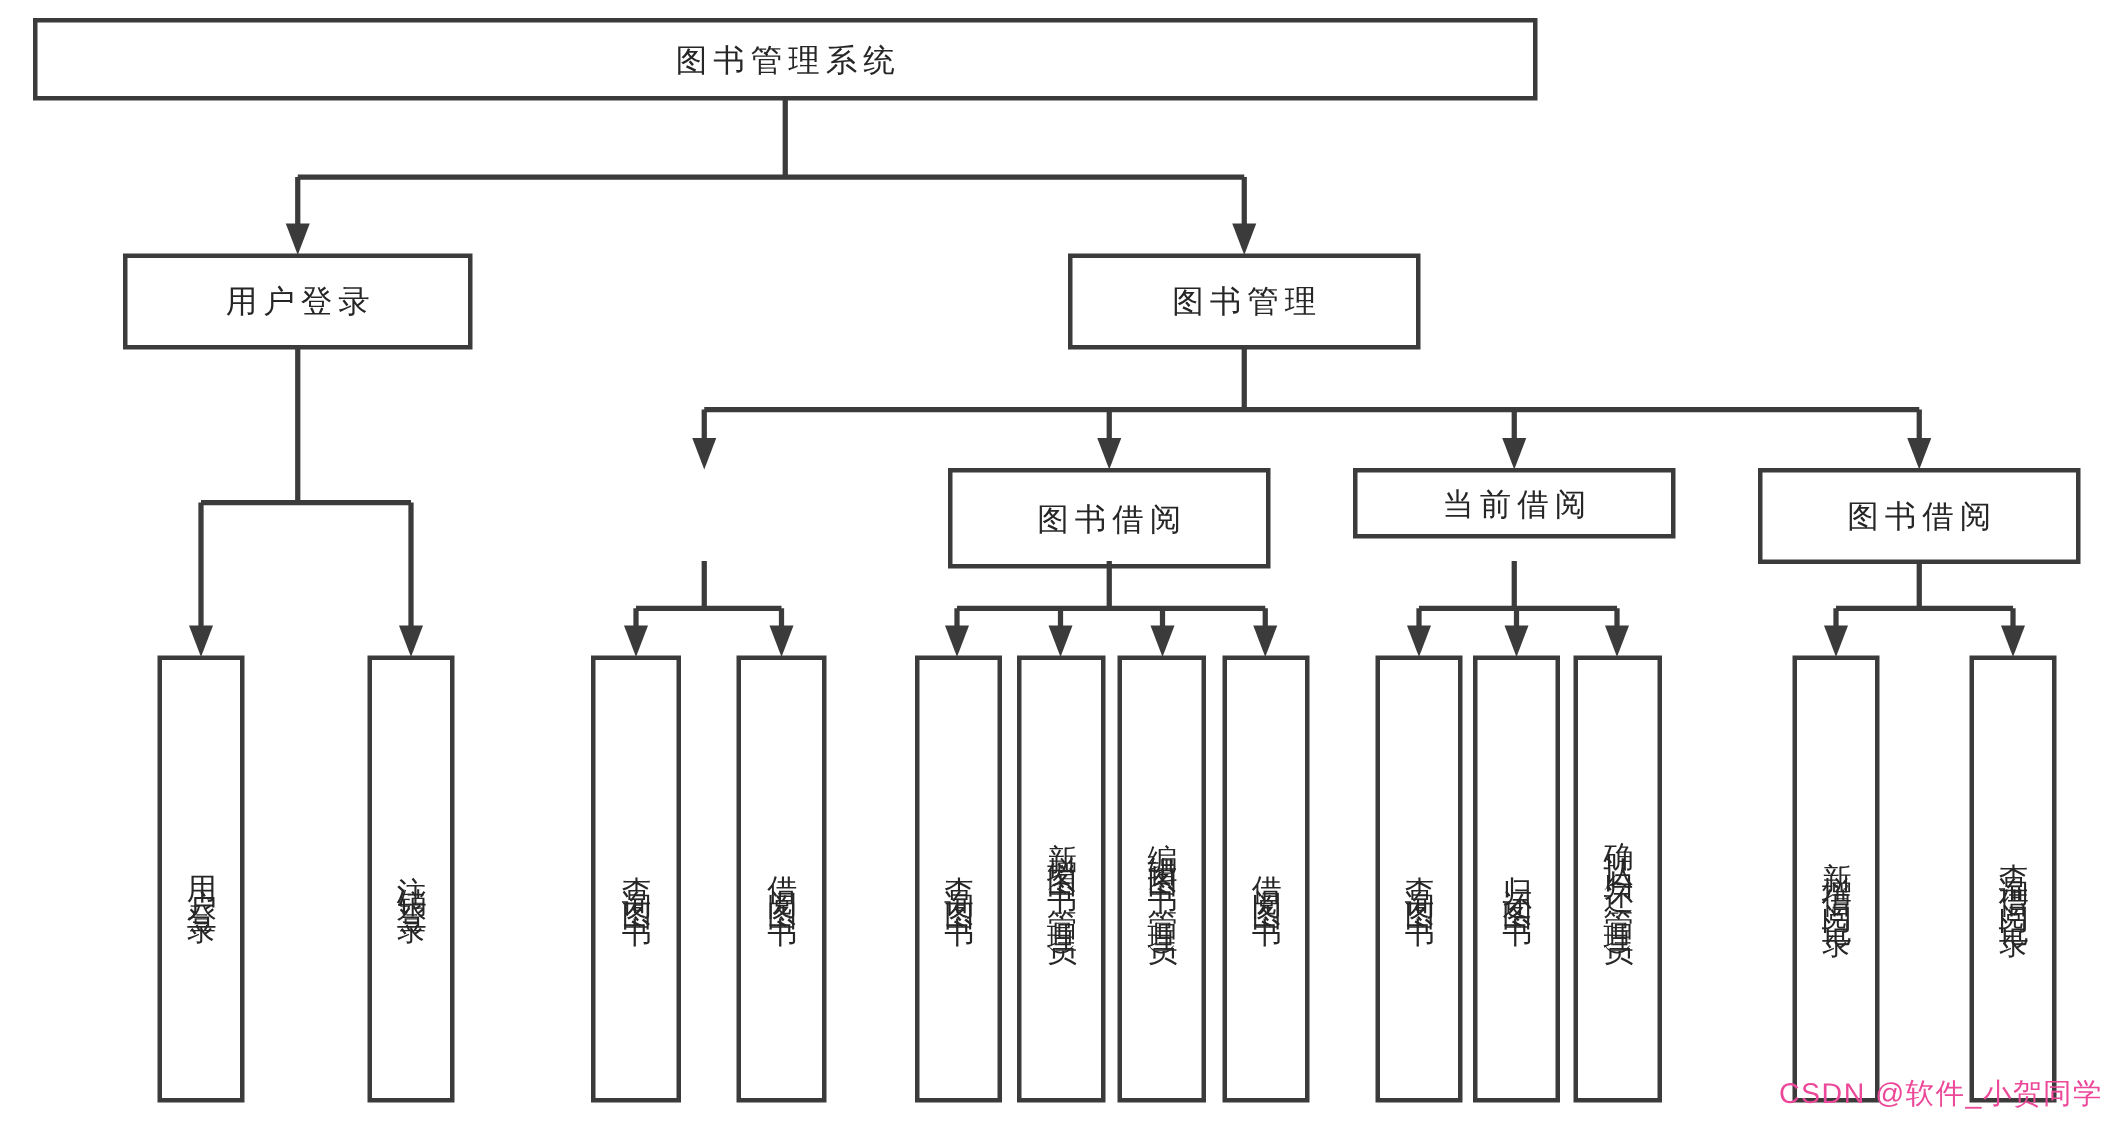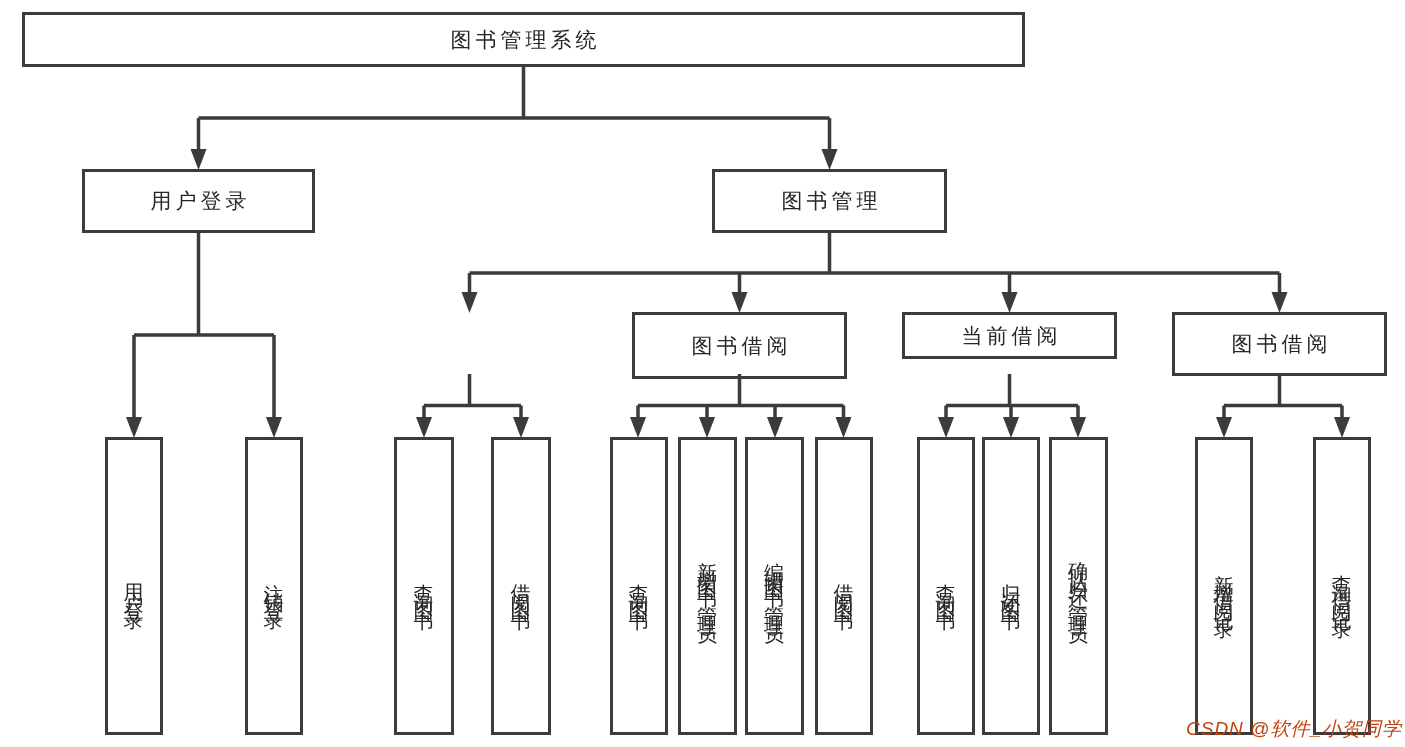--- a/index.html
+++ b/index.html
@@ -13,21 +13,21 @@
     border:3px solid #3b3b3b;display:flex;align-items:center;justify-content:center;
     color:#262626;z-index:2;
   }
   .box.h{font-size:21px;letter-spacing:4px;text-indent:4px;white-space:nowrap;}
   .box.v span{
     writing-mode:vertical-rl;text-orientation:mixed;
     font-size:20px;letter-spacing:9px;line-height:1;white-space:nowrap;
   }
   .watermark{
     position:absolute;left:1186px;top:716px;z-index:9;
-    font-size:19px;letter-spacing:1px;color:#c2410c;white-space:nowrap;font-style:italic;
+    font-size:19px;letter-spacing:1px;color:#ec4899;white-space:nowrap;
   }
 </style>
 </head>
 <body>
 
 <div class="canvas">
 
   <svg class="connectors" width="1405" height="747">
     <g stroke="#3b3b3b" stroke-width="3.5" fill="none">
 

